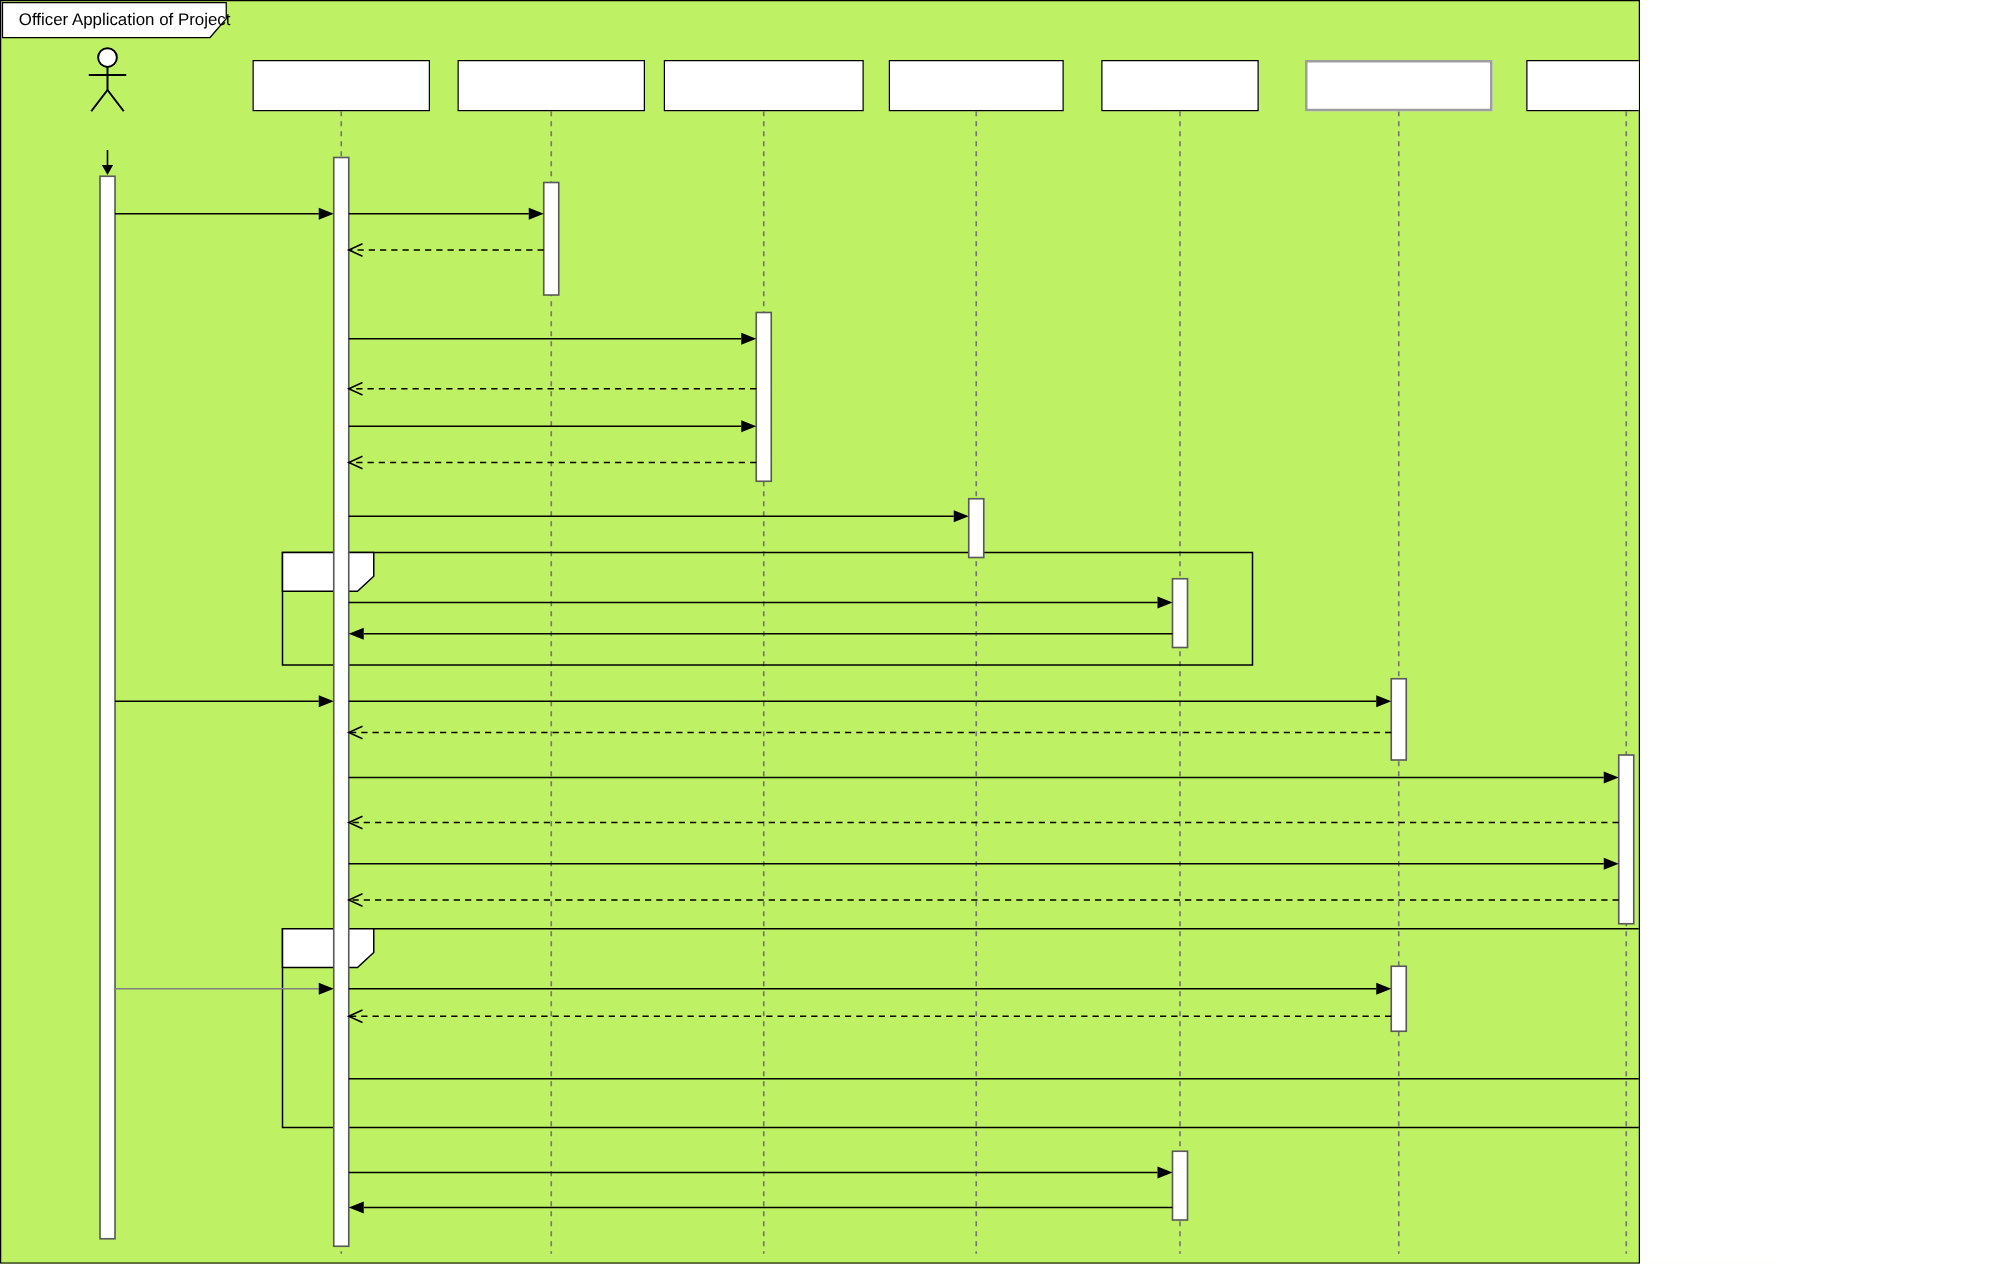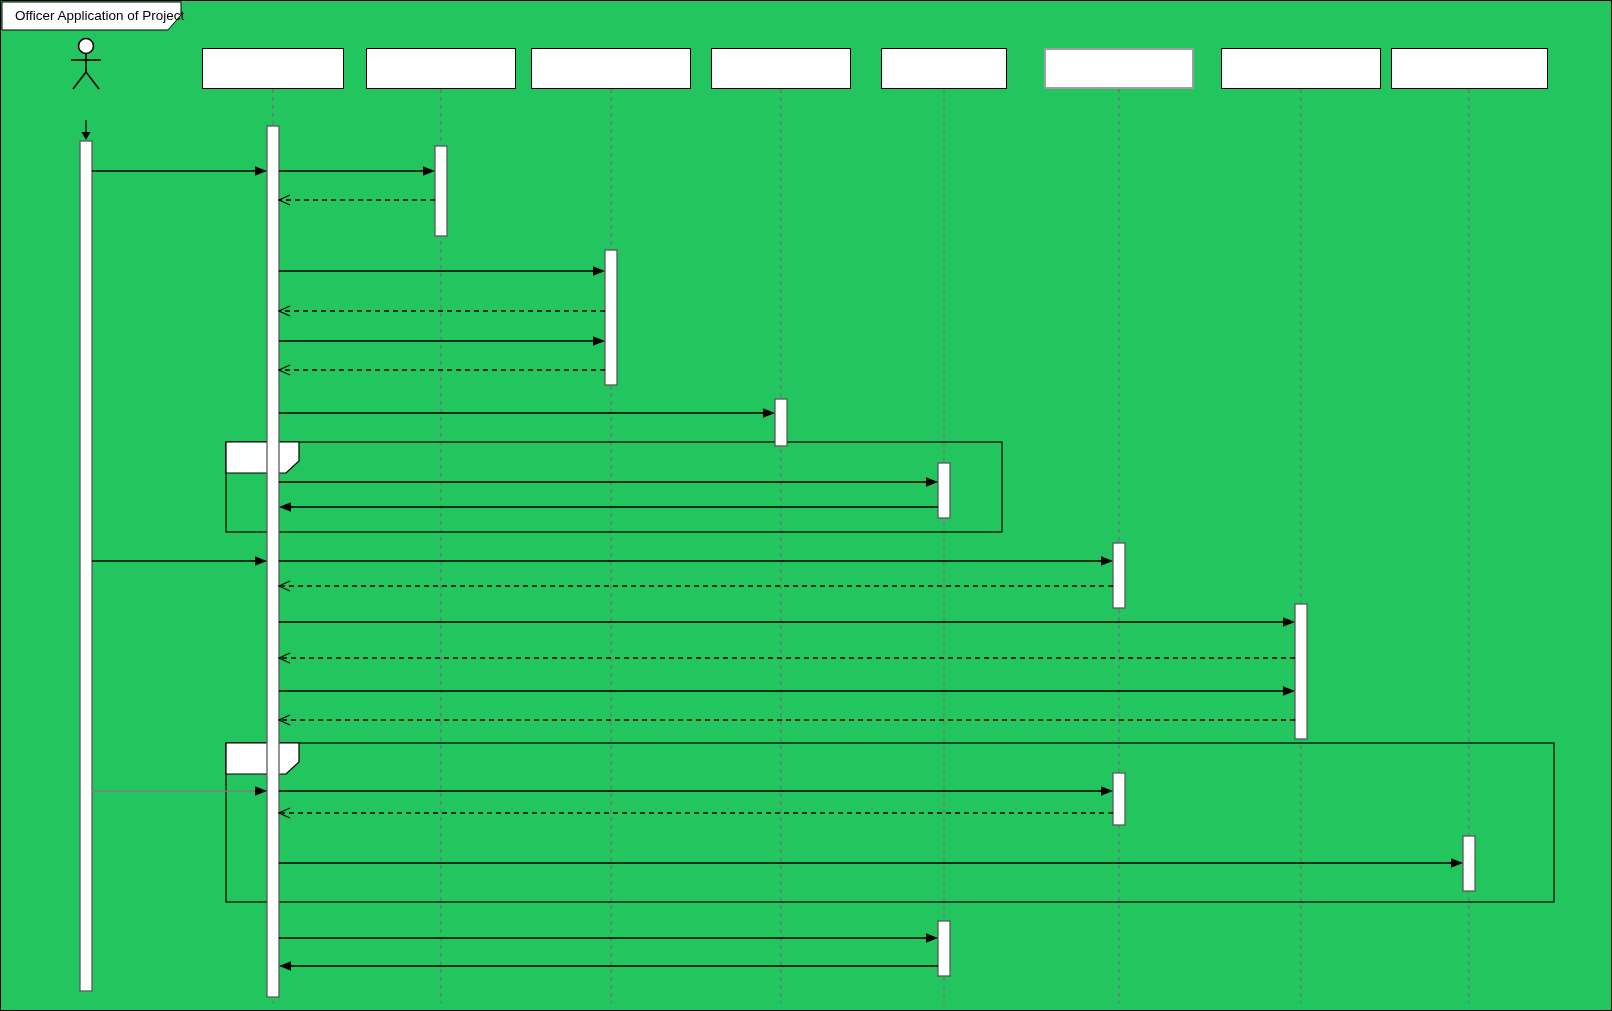--- a/index.html
+++ b/index.html
@@ -1,18 +1,18 @@
 <!DOCTYPE html>
 <html><head>
 <meta charset="utf-8">
 <style>
   html,body{margin:0;padding:0;background:#ffffff;}
   body{font-family:"Liberation Sans","DejaVu Sans",sans-serif;}
   #frame{
-    position:relative;width:1612px;height:1011px;background:#22c55e;
+    position:relative;width:1312px;height:1011px;background:#bef264;
     border:1px solid #000;box-sizing:border-box;overflow:hidden;
   }
   #diagram-svg{position:absolute;left:0;top:0;width:1612px;height:1011px;}
   .head-box{
     position:absolute;height:41px;box-sizing:border-box;border:1px solid #000;
     background:#fff;display:flex;align-items:center;justify-content:center;
     font-size:13px;color:#000;white-space:nowrap;
   }
   .head-box.gray{border:2px solid #9e9e9e;}
   .msg-label{

